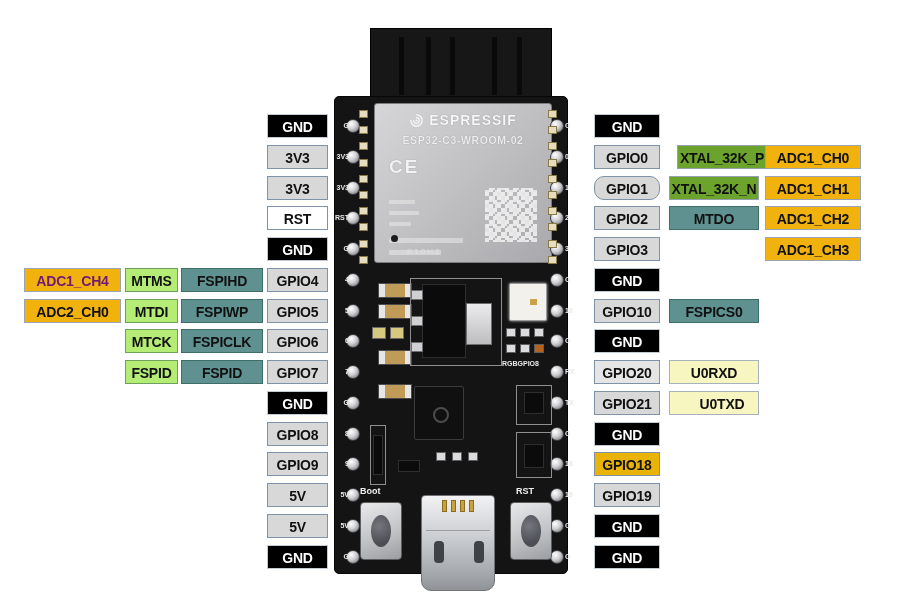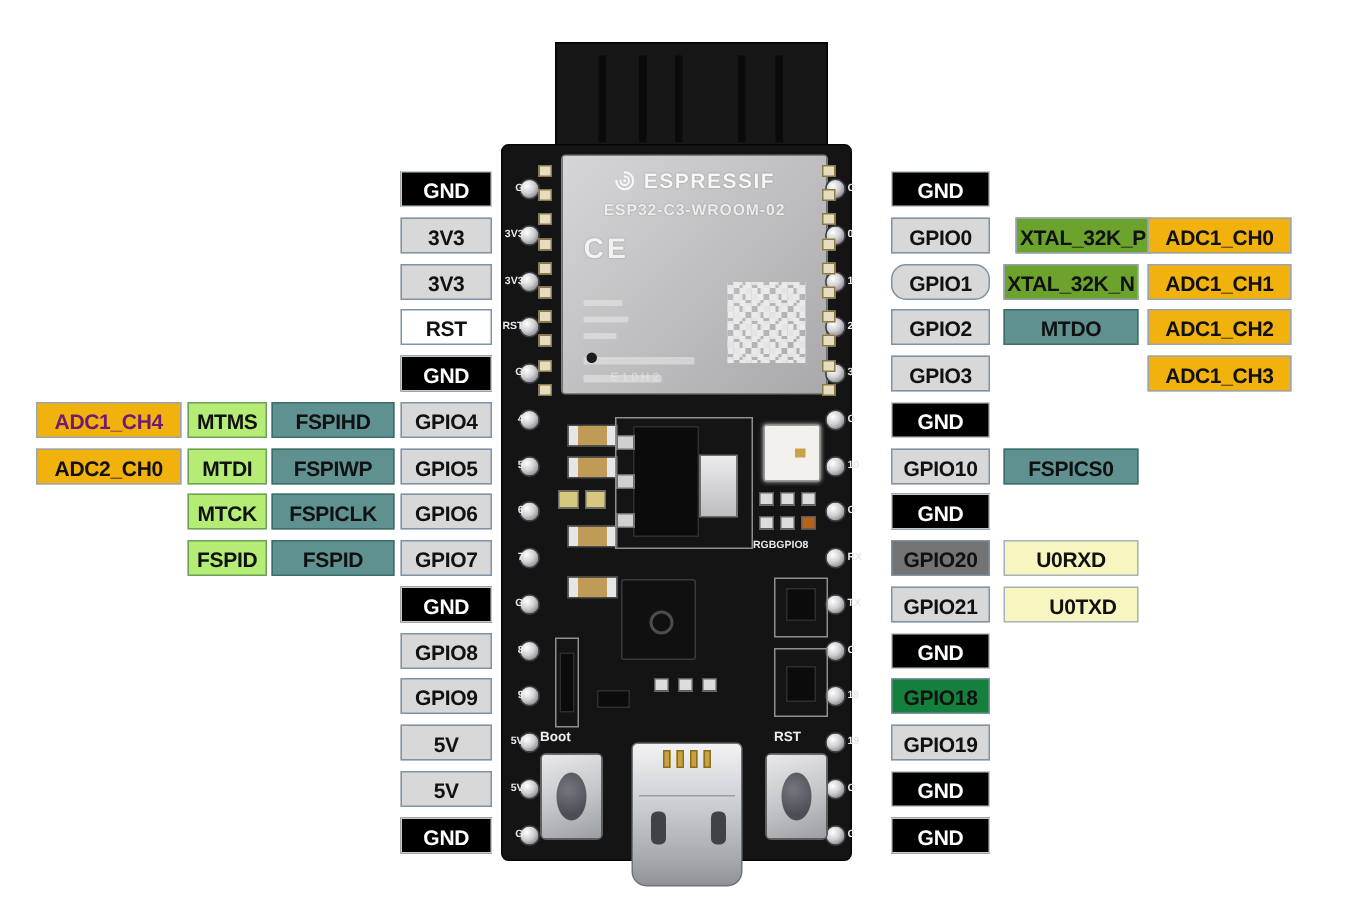--- a/index.html
+++ b/index.html
@@ -275,23 +275,23 @@
       <div class="pin-box" style="left: 765px; top: 175.5px; width: 96px; background: rgb(242, 178, 13); border-color: rgb(154, 165, 177); color: rgb(17, 17, 17);">ADC1_CH1</div>
       <div class="pin-box" style="left: 594px; top: 206.25px; width: 66px; background: rgb(216, 216, 216); border-color: rgb(126, 146, 168); color: rgb(17, 17, 17);">GPIO2</div>
       <div class="pin-box" style="left: 669px; top: 206.25px; width: 90px; background: rgb(95, 145, 144); border-color: rgb(62, 110, 104); color: rgb(17, 17, 17);">MTDO</div>
       <div class="pin-box" style="left: 765px; top: 206.25px; width: 96px; background: rgb(242, 178, 13); border-color: rgb(154, 165, 177); color: rgb(17, 17, 17);">ADC1_CH2</div>
       <div class="pin-box" style="left: 594px; top: 237px; width: 66px; background: rgb(216, 216, 216); border-color: rgb(126, 146, 168); color: rgb(17, 17, 17);">GPIO3</div>
       <div class="pin-box" style="left: 765px; top: 237px; width: 96px; background: rgb(242, 178, 13); border-color: rgb(154, 165, 177); color: rgb(17, 17, 17);">ADC1_CH3</div>
       <div class="pin-box" style="left: 594px; top: 267.75px; width: 66px; background: rgb(0, 0, 0); border-color: rgb(194, 203, 214); color: rgb(255, 255, 255);">GND</div>
       <div class="pin-box" style="left: 594px; top: 298.5px; width: 66px; background: rgb(216, 216, 216); border-color: rgb(126, 146, 168); color: rgb(17, 17, 17);">GPIO10</div>
       <div class="pin-box" style="left: 669px; top: 298.5px; width: 90px; background: rgb(95, 145, 144); border-color: rgb(62, 110, 104); color: rgb(17, 17, 17);">FSPICS0</div>
       <div class="pin-box" style="left: 594px; top: 329.25px; width: 66px; background: rgb(0, 0, 0); border-color: rgb(194, 203, 214); color: rgb(255, 255, 255);">GND</div>
-      <div class="pin-box" style="left: 594px; top: 360px; width: 66px; background: #737373; border-color: rgb(126, 146, 168); color: rgb(17, 17, 17);">GPIO20</div>
+      <div class="pin-box" style="left: 594px; top: 360px; width: 66px; background: #e5e5e5; border-color: rgb(126, 146, 168); color: rgb(17, 17, 17);">GPIO20</div>
       <div class="pin-box" style="left: 669px; top: 360px; width: 90px; background: rgb(248, 246, 192); border-color: rgb(168, 178, 189); color: rgb(17, 17, 17);">U0RXD</div>
       <div class="pin-box" style="left: 594px; top: 390.75px; width: 66px; background: rgb(216, 216, 216); border-color: rgb(126, 146, 168); color: rgb(17, 17, 17);">GPIO21</div>
       <div class="pin-box" style="left: 669px; top: 390.75px; width: 90px; background: rgb(248, 246, 192); border-color: rgb(168, 178, 189); color: rgb(17, 17, 17); padding-left: 16px;">U0TXD</div>
       <div class="pin-box" style="left: 594px; top: 421.5px; width: 66px; background: rgb(0, 0, 0); border-color: rgb(194, 203, 214); color: rgb(255, 255, 255);">GND</div>
-      <div class="pin-box" style="left: 594px; top: 452.25px; width: 66px; background: #15803d; border-color: rgb(126, 146, 168); color: rgb(17, 17, 17);">GPIO18</div>
+      <div class="pin-box" style="left: 594px; top: 452.25px; width: 66px; background: #eab308; border-color: rgb(126, 146, 168); color: rgb(17, 17, 17);">GPIO18</div>
       <div class="pin-box" style="left: 594px; top: 483px; width: 66px; background: rgb(216, 216, 216); border-color: rgb(126, 146, 168); color: rgb(17, 17, 17);">GPIO19</div>
       <div class="pin-box" style="left: 594px; top: 513.75px; width: 66px; background: rgb(0, 0, 0); border-color: rgb(194, 203, 214); color: rgb(255, 255, 255);">GND</div>
       <div class="pin-box" style="left: 594px; top: 544.5px; width: 66px; background: rgb(0, 0, 0); border-color: rgb(194, 203, 214); color: rgb(255, 255, 255);">GND</div>
     </div>
 </div>
 
 </body></html>

